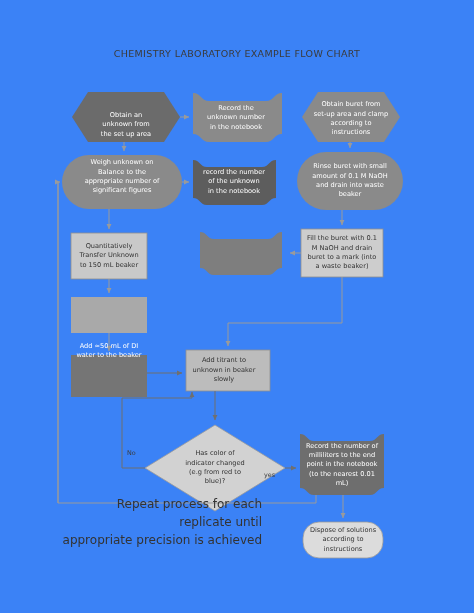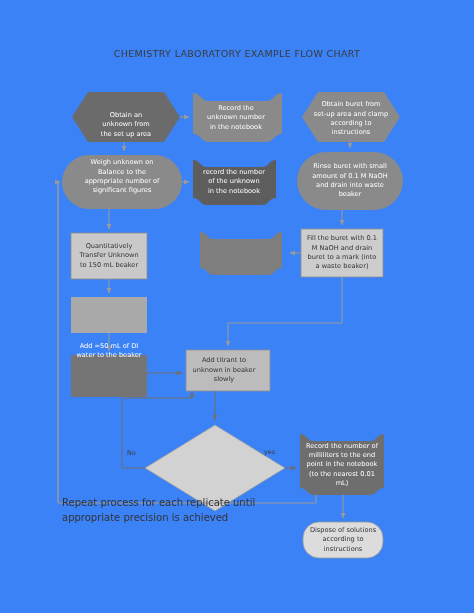--- a/index.html
+++ b/index.html
@@ -52,24 +52,25 @@
   .lbl-dark  { color: #ffffff; }
   .lbl-mid   { color: #ffffff; }
   .lbl-light { color: #333333; }
   .edge-label {
     position: absolute;
     font-size: 6.4px;
     color: #3a3a3a;
   }
   .note-text {
     position: absolute;
-    font-size: 10px;
+    font-size: 12px;
     line-height: 1.5;
     color: #333333;
     white-space: pre-line;
+    text-align: right;
   }
 </style>
 </head>
 <body>
 
 <div id="page">
 
   <div id="chart-title">CHEMISTRY LABORATORY EXAMPLE FLOW CHART</div>
 
   <svg id="svg-layer" viewBox="0 0 474 613" xmlns="http://www.w3.org/2000/svg">
@@ -223,30 +224,34 @@
 a waste beaker)</div>
 
   <div class="node-label lbl-light" style="left:69px; top:297px; width:80px; height:36px; color:#ffffff;margin-top:36px;">Add ≈50 mL of DI
 water to the beaker</div>
 
 
   <div class="node-label lbl-light" style="left:185px; top:350px; width:78px; height:41px;">Add titrant to
 unknown in beaker
 slowly</div>
 
+  <div class="node-label lbl-light" style="left:169px; top:443px; width:92px; height:50px;">Has color of
+indicator changed
+(e.g from red to
+blue)?</div>
 
   <div class="node-label lbl-mid" style="left:302px; top:437px; width:80px; height:56px;">Record the number of
 milliliters to the end
 point in the notebook
 (to the nearest 0.01
 mL)</div>
 
   <div class="node-label lbl-light" style="left:301px; top:522px; width:84px; height:36px;">Dispose of solutions
 according to
 instructions</div>
 
   <div class="edge-label" style="left:127px; top:449px;">No</div>
-  <div class="edge-label" style="left:264px; top:448px;">yes</div>
+  <div class="edge-label" style="left:264px; top:471px;">yes</div>
 
   <div class="note-text" style="left:62px; top:495px; width:200px;">Repeat process for each replicate until
 appropriate precision is achieved</div>
 
 </div>
 
 </body></html>

